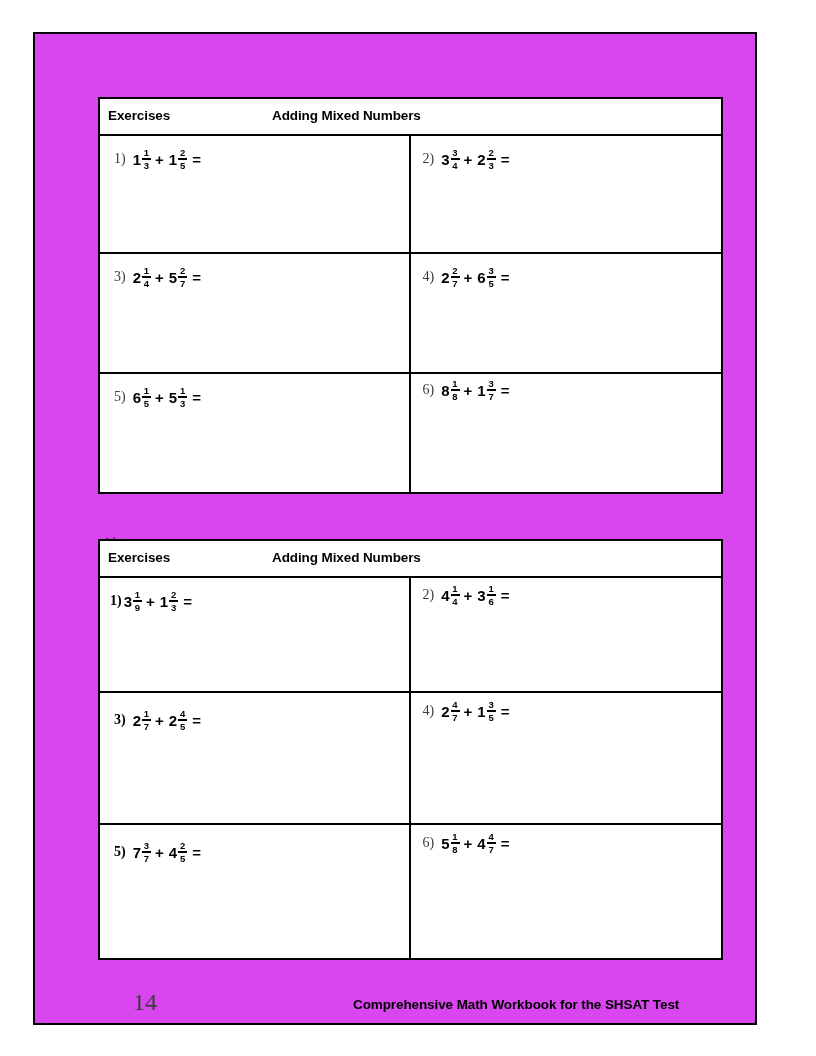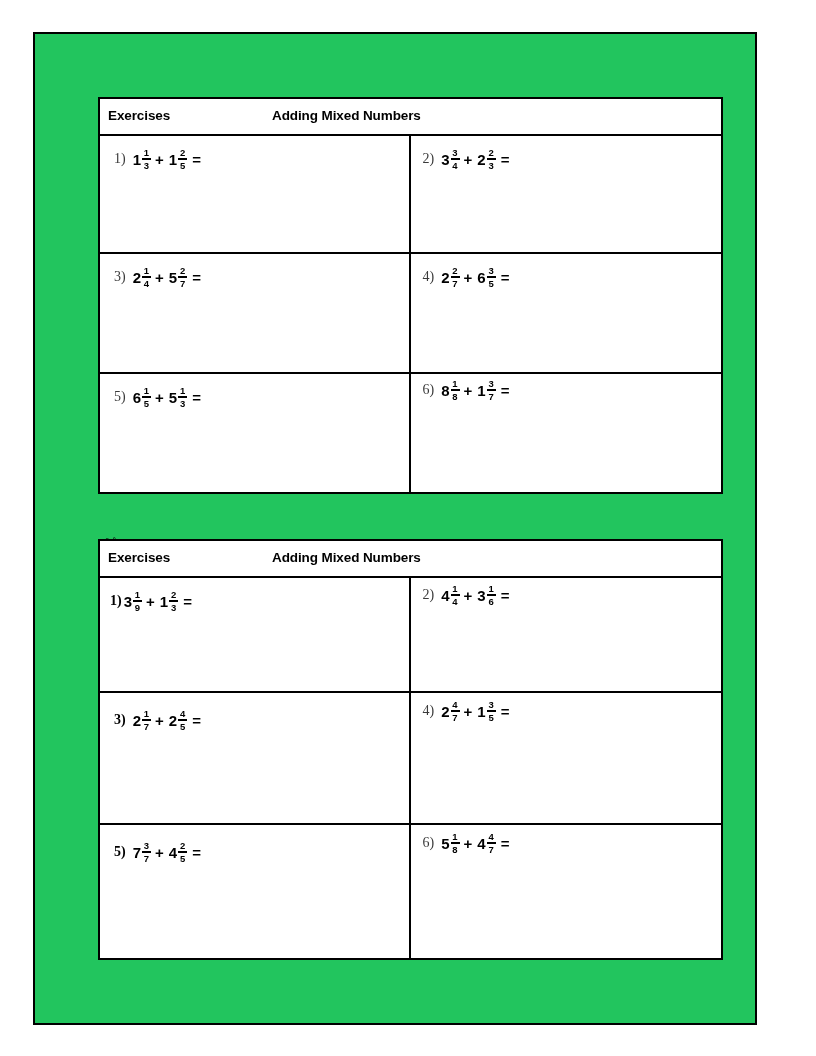--- a/index.html
+++ b/index.html
@@ -18,21 +18,21 @@
 
   
   #page-sheet {
     position: absolute;
     left: 33px;
     top: 32px;
     width: 724px;
     height: 993px;
     border: 2px solid #000000;
     box-sizing: border-box;
-    background: #22c55e;
+    background: #d946ef;
   }
 
   
   .worksheet {
     position: absolute;
     left: 63px;
     width: 625px;
     border: 2px solid #000000;
     box-sizing: border-box;
     background: #ffffff;
@@ -543,14 +543,18 @@
               </span>
             </span>
             <span class="eq">=</span>
           </span>
         </div>
       </div>
     </div>
 
   </div>
 
+  <div id="footer">
+    <span class="page-number">14</span>
+    <span class="book-title">Comprehensive Math Workbook for the SHSAT Test</span>
+  </div>
 
 </div>
 
 </body></html>

